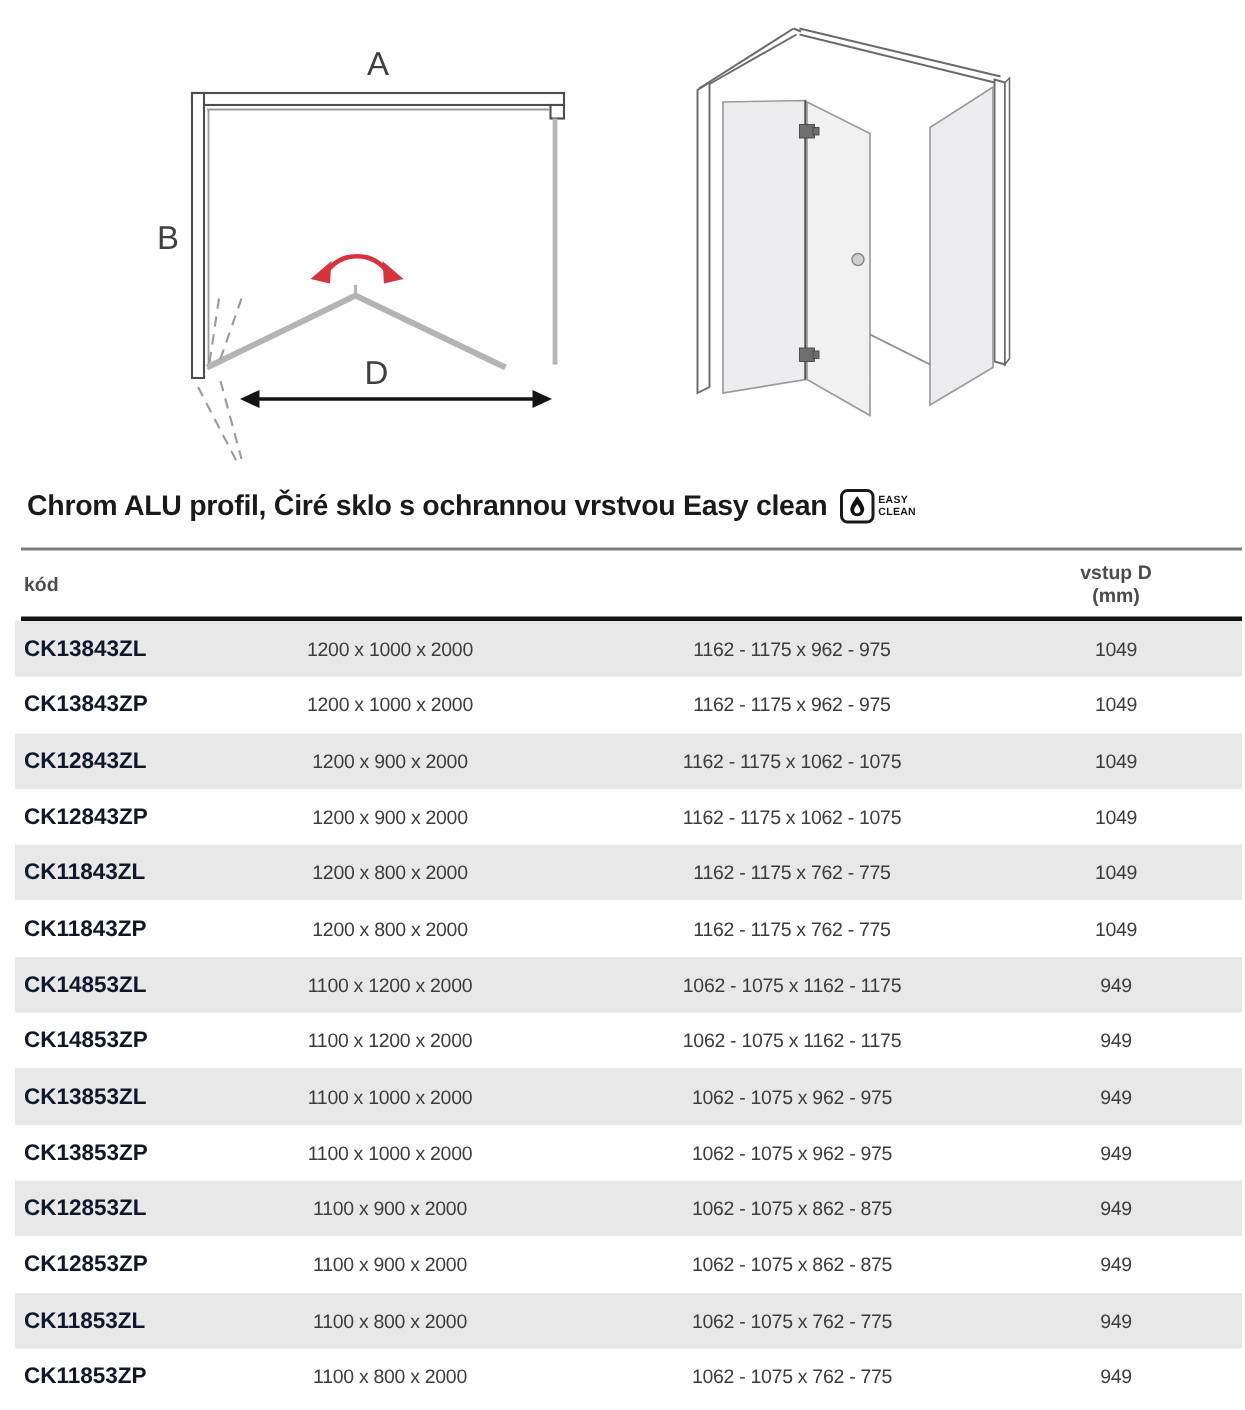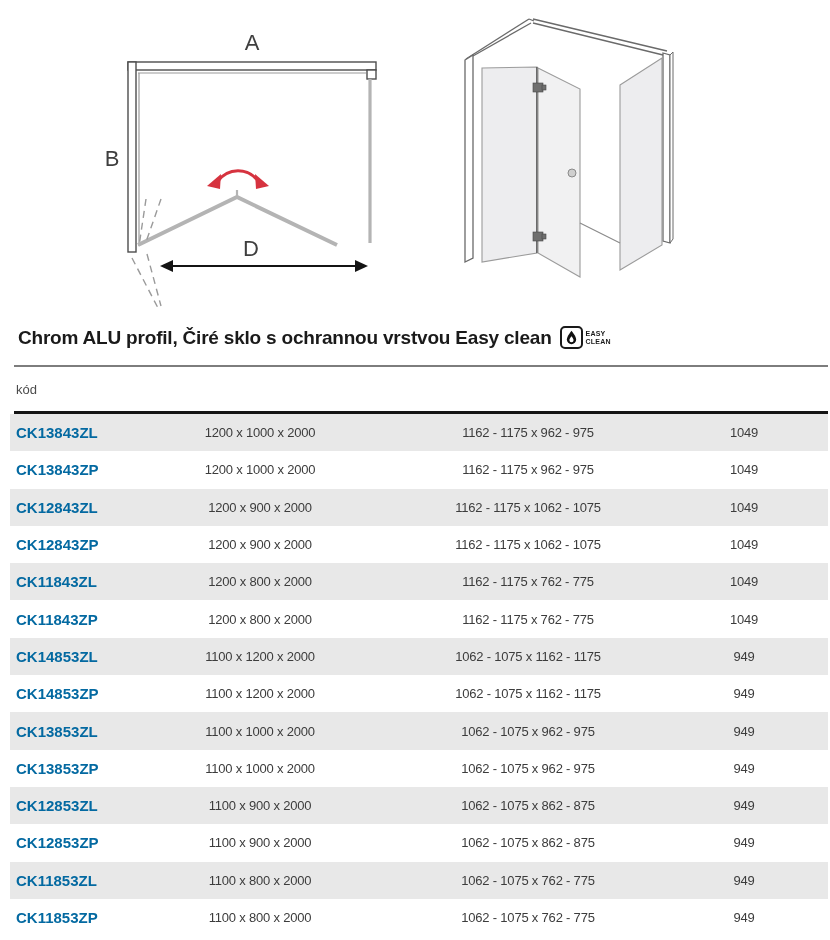--- a/index.html
+++ b/index.html
@@ -14,26 +14,26 @@
   .page-title{font-size:19px;font-weight:bold;color:#1a1a1a;letter-spacing:-0.2px;white-space:nowrap;}
   .easyclean{display:flex;align-items:center;gap:3px;}
   .easyclean-box{width:23px;height:23px;border:2px solid #1a1a1a;border-radius:5px;display:flex;align-items:center;justify-content:center;box-sizing:border-box;}
   .easyclean-text{display:flex;flex-direction:column;justify-content:center;font-size:7px;font-weight:bold;color:#1a1a1a;line-height:8px;letter-spacing:0.2px;}
 
   
   .spec-table{position:absolute;left:10px;top:365px;width:818px;}
   .rule-top{height:2px;background:#7d7d7d;margin-left:4px;}
   .rule-heavy{height:3px;background:#141414;margin-left:4px;}
   .thead{display:grid;grid-template-columns:140px 220px 316px 116px;height:44px;align-items:center;}
-  .th{font-size:13px;color:#4c4c4c;text-align:center;line-height:15px;}
+  .th{font-size:13px;color:#4c4c4c;text-align:center;line-height:15px;font-weight:bold;}
   .th.first{text-align:left;padding-left:6px;}
   .tbody .tr{display:grid;grid-template-columns:140px 220px 316px 116px;height:37.3px;align-items:center;}
   .tbody .tr.stripe{background:#e8e8e8;}
   .td{font-size:13px;color:#3c3c3c;text-align:center;letter-spacing:-0.2px;white-space:nowrap;}
-  .td.code{font-weight:bold;color:#0369a1;text-align:left;padding-left:6px;font-size:15px;letter-spacing:0;}
+  .td.code{font-weight:bold;color:#0f172a;text-align:left;padding-left:6px;font-size:15px;letter-spacing:0;}
 </style>
 </head>
 <body>
 
 <svg class="diagram-2d" viewBox="0 0 400 320" xmlns="http://www.w3.org/2000/svg">
 
   <rect x="128" y="62" width="248" height="8" fill="#ffffff" stroke="#4d4d4d" stroke-width="1.4"></rect>
   <rect x="367" y="70" width="9" height="9" fill="#ffffff" stroke="#4d4d4d" stroke-width="1.4"></rect>
 
   <rect x="128" y="62" width="8" height="190" fill="#ffffff" stroke="#4d4d4d" stroke-width="1.4"></rect>
@@ -125,20 +125,24 @@
 <div class="spec-table">
   <div class="rule-top"></div>
   <div class="thead">
     <div class="th first">
       <div>kód</div>
     </div>
     <div class="th">
     </div>
     <div class="th">
     </div>
+    <div class="th">
+      <div>vstup D</div>
+      <div>(mm)</div>
+    </div>
   </div>
   <div class="rule-heavy"></div>
   <div class="tbody">
       <div class="tr stripe">
     <div class="td code">CK13843ZL</div>
     <div class="td">1200 x 1000 x 2000</div>
     <div class="td">1162 - 1175 x 962 - 975</div>
     <div class="td">1049</div>
   </div>
       <div class="tr">

